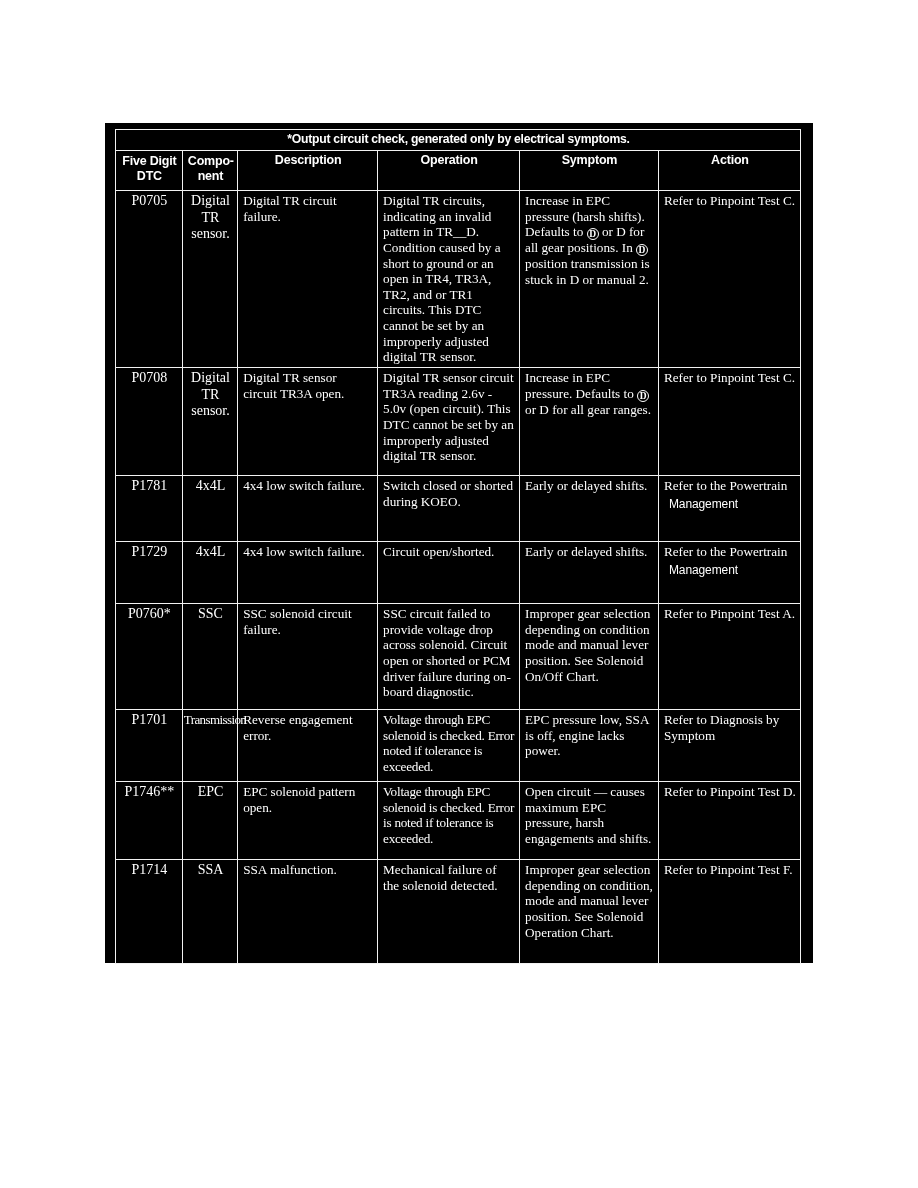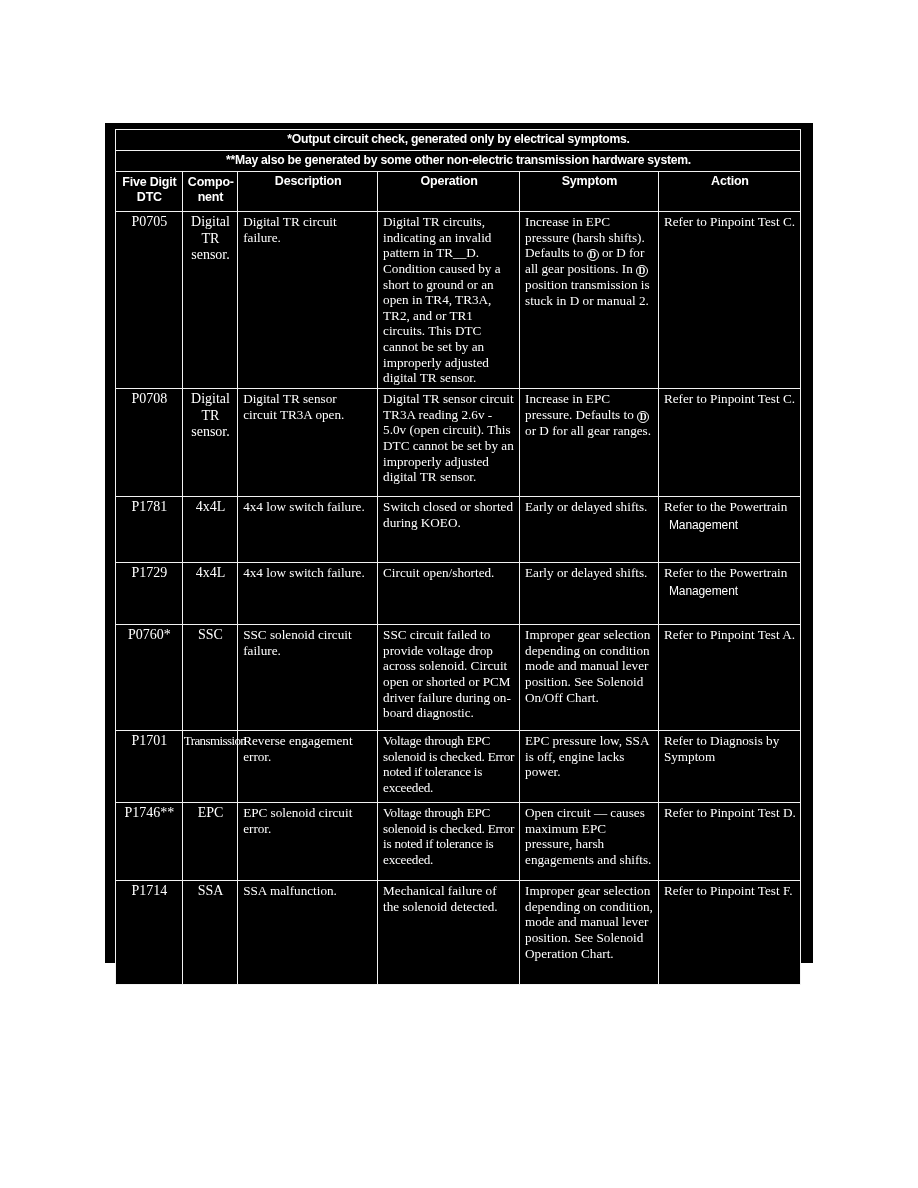--- a/index.html
+++ b/index.html
@@ -149,23 +149,20 @@
           <col style="width:133px">
           <col style="width:136px">
         </colgroup>
 
         <tbody>
 
           <tr>
             <td class="note-cell" colspan="6">*Output circuit check, generated only by electrical symptoms.</td>
           </tr>
 
-          <tr>
-            <td class="note-cell" colspan="6">**May also be generated by some other non-electric transmission hardware system.</td>
-          </tr>
 
           <tr>
             <td class="colhead two-line">
               <span>Five Digit</span>
               <span class="l2">DTC</span>
             </td>
             <td class="colhead two-line">
               <span>Compo-</span>
               <span class="l2">nent</span>
             </td>
@@ -225,21 +222,21 @@
             <td class="c-comp squeeze">Transmission</td>
             <td class="c-desc">Reverse engagement error.</td>
             <td class="c-cond tight">Voltage through EPC solenoid is checked. Error noted if tolerance is exceeded.</td>
             <td class="c-symp">EPC pressure low, SSA is off, engine lacks power.</td>
             <td class="c-act">Refer to Diagnosis by Symptom</td>
           </tr>
 
           <tr style="height:78px">
             <td class="c-dtc">P1746**</td>
             <td class="c-comp">EPC</td>
-            <td class="c-desc">EPC solenoid circuit error.</td>
+            <td class="c-desc">EPC solenoid pattern open.</td>
             <td class="c-cond tight">Voltage through EPC solenoid is checked. Error is noted if tolerance is exceeded.</td>
             <td class="c-symp">Open circuit — causes maximum EPC pressure, harsh engagements and shifts.</td>
             <td class="c-act">Refer to Pinpoint Test D.</td>
           </tr>
 
           <tr style="height:104px">
             <td class="c-dtc">P1714</td>
             <td class="c-comp">SSA</td>
             <td class="c-desc">SSA malfunction.</td>
             <td class="c-cond">Mechanical failure of the solenoid detected.</td>

